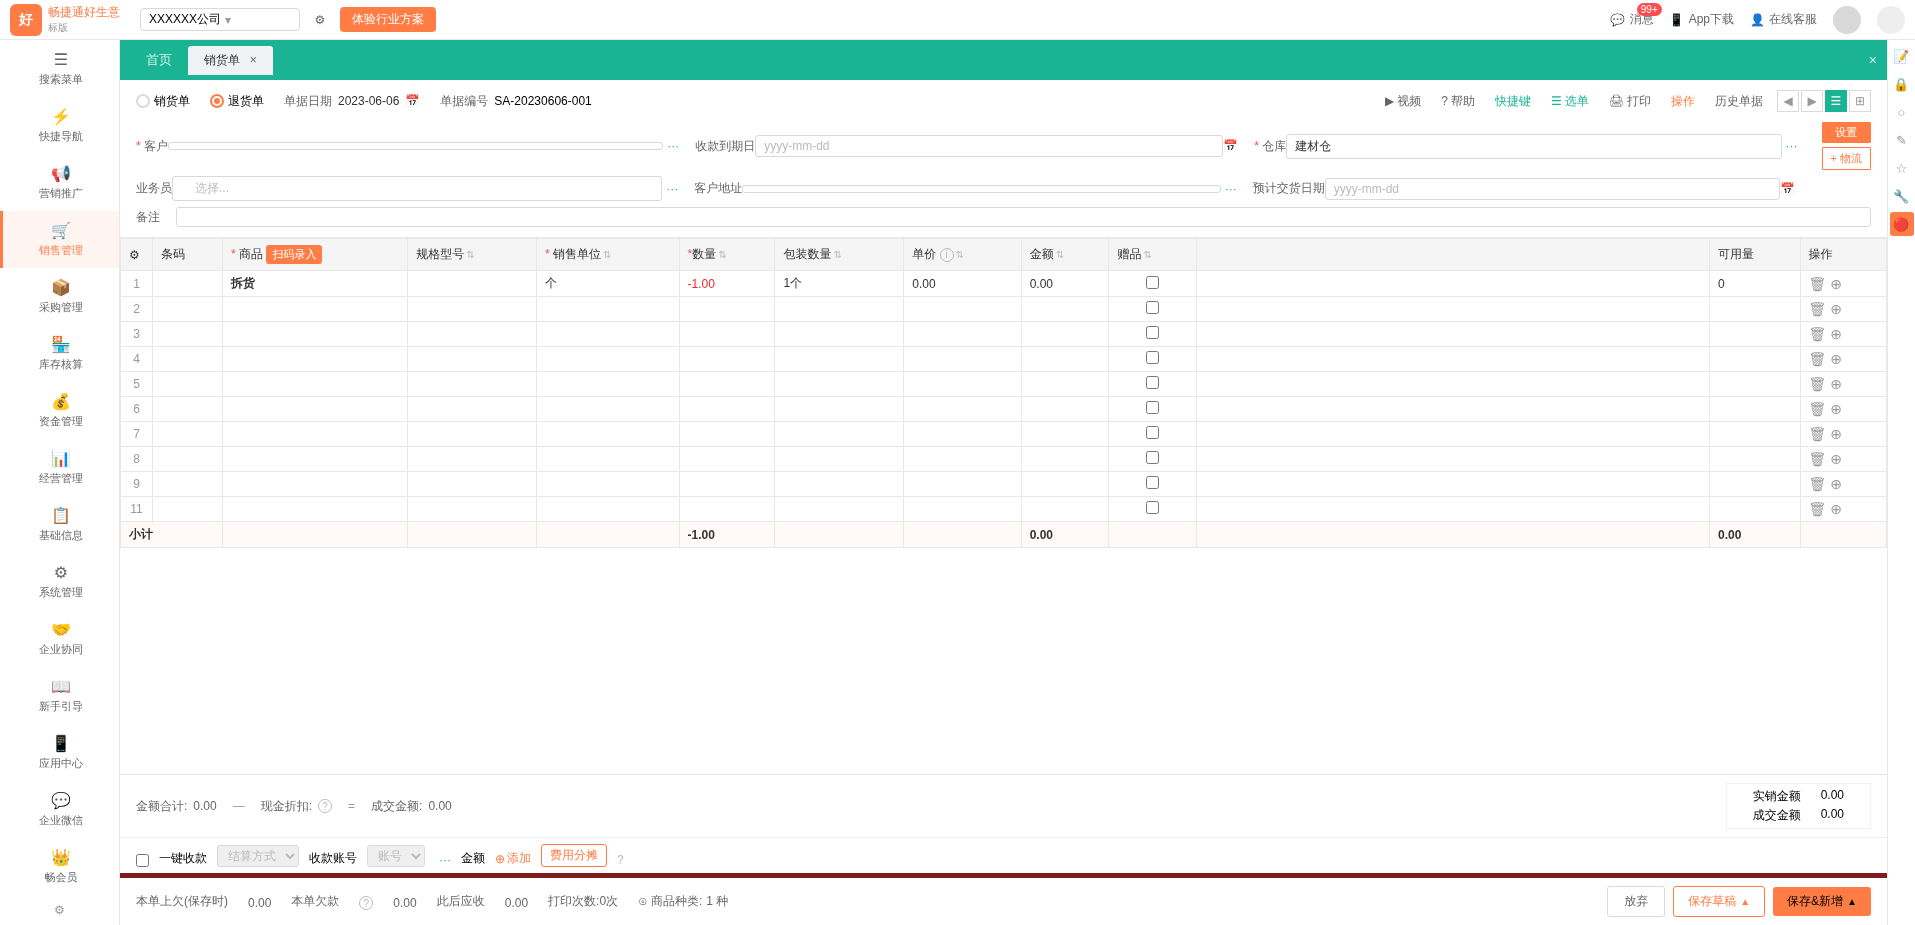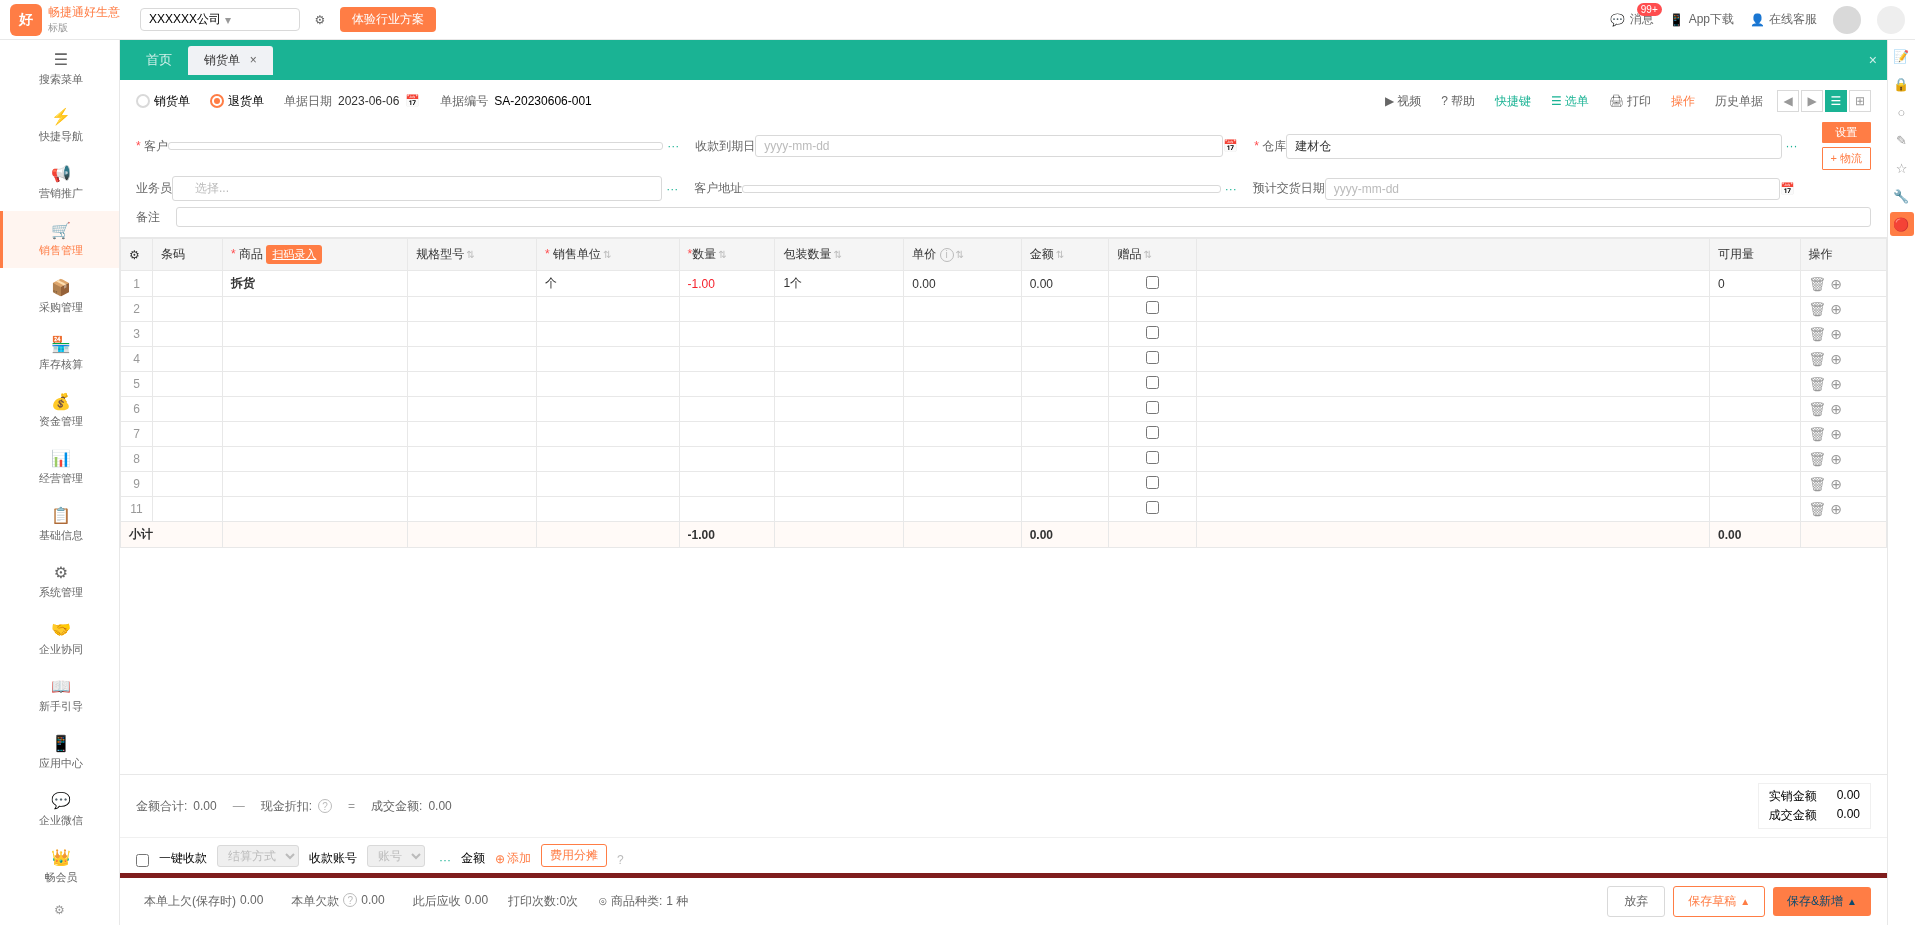--- a/index.html
+++ b/index.html
@@ -70,45 +70,45 @@
     .side-btns { display: flex; flex-direction: column; gap: 4px; margin-left: 8px; }
     .side-btn { background: #ff7d45; color: white; border: none; border-radius: 1px; padding: 3px 8px; cursor: pointer; font-size: 11px; white-space: nowrap; }
     .side-btn.outline { background: white; color: #ff7d45; border: 1px solid #ff7d45; }
 
     
     .table-container { flex: 1; overflow: auto; background: #fff; margin: 0 0 0 0; }
     .order-table { width: 100%; border-collapse: collapse; }
     .order-table th { background: #f5f5f5; border: 1px solid #e8e8e8; padding: 6px 8px; text-align: left; color: #333; font-weight: normal; white-space: nowrap; position: sticky; top: 0; z-index: 1; }
     .order-table td { border: 1px solid #e8e8e8; padding: 4px 8px; color: #333; white-space: nowrap; }
     .required-mark { color: #ff4d4f; }
-    .scan-btn { background: #ff7d45; color: white; border: none; border-radius: 3px; padding: 2px 6px; cursor: pointer; font-size: 11px; text-decoration: underline; }
+    .scan-btn { background: #ff7d45; color: white; border: none; border-radius: 3px; padding: 2px 6px; cursor: pointer; font-size: 11px; }
     .col-sort { color: #bbb; cursor: pointer; margin-left: 2px; font-size: 10px; }
     .number-col { color: #f5222d; }
     .subtotal-row td { background: #fffaf7; font-weight: bold; }
     input[type=checkbox] { cursor: pointer; }
     .action-icons { display: flex; gap: 4px; align-items: center; }
     .action-icon { color: #999; cursor: pointer; font-size: 14px; }
 
     
     .bottom-area { background: #fff; border-top: 1px solid #e8e8e8; flex-shrink: 0; }
     .summary-row { display: flex; align-items: center; padding: 8px 16px; gap: 16px; border-bottom: 1px solid #f0f0f0; }
     .summary-item { display: flex; align-items: center; gap: 6px; color: #666; }
     .dash { color: #999; }
     .equals { color: #999; }
     .payment-row { display: flex; align-items: flex-end; padding: 6px 16px; gap: 10px; border-bottom: 5px solid #7f1d1d; }
     .add-btn { color: #ff7d45; cursor: pointer; display: flex; align-items: center; gap: 2px; }
     .expense-btn { border: 1px solid #ff7d45; color: #ff7d45; background: white; border-radius: 3px; padding: 2px 8px; cursor: pointer; }
     .help-icon { color: #bbb; cursor: pointer; }
     .status-row { display: flex; align-items: center; padding: 8px 16px; gap: 20px; }
-    .status-item { display: flex; align-items: flex-start; gap: 4px; color: #666; margin-left: 8px; }
+    .status-item { display: flex; align-items: flex-end; gap: 20px; color: #666; }
     .product-count { display: flex; align-items: center; gap: 4px; color: #666; }
     .action-btns { margin-left: auto; display: flex; gap: 8px; align-items: center; }
     .btn-discard { background: white; border: 1px solid #d9d9d9; color: #666; border-radius: 3px; padding: 6px 16px; cursor: pointer; }
     .btn-save { background: white; border: 1px solid #ff7d45; color: #ff7d45; border-radius: 3px; padding: 6px 14px; cursor: pointer; display: flex; align-items: center; gap: 4px; }
-    .btn-save-new { background: #ff7d45; border: none; color: #0c4a6e; border-radius: 3px; padding: 6px 14px; cursor: pointer; display: flex; align-items: center; gap: 4px; }
+    .btn-save-new { background: #ff7d45; border: none; color: #000000; border-radius: 3px; padding: 6px 14px; cursor: pointer; display: flex; align-items: center; gap: 4px; }
     .btn-chevron { font-size: 10px; }
 
     
     .right-sidebar { width: 28px; background: #fff; border-left: 1px solid #e8e8e8; display: flex; flex-direction: column; align-items: center; padding: 4px 0; gap: 4px; flex-shrink: 0; }
     .right-sidebar-btn { width: 24px; height: 24px; display: flex; align-items: center; justify-content: center; color: #999; cursor: pointer; font-size: 13px; border-radius: 3px; }
     .right-sidebar-btn.orange { background: #ff7d45; color: white; }
 
     .info-icon { display: inline-flex; align-items: center; justify-content: center; width: 14px; height: 14px; border-radius: 50%; border: 1px solid #bbb; color: #bbb; font-size: 10px; cursor: pointer; }
 
     .page-wrapper { flex: 1; display: flex; flex-direction: column; overflow: hidden; position: relative; }
@@ -592,21 +592,21 @@
           <div class="summary-item">
             <span>现金折扣:</span>
             <span class="info-icon">?</span>
           </div>
           <span class="equals">=</span>
           <div class="summary-item">
             <span>成交金额:</span>
             <span>0.00</span>
           </div>
 
-          <div style="margin-left:auto;background:#fff;border:1px solid #f0f0f0;padding:4px 10px;">
+          <div style="margin-left:auto;background:#fff;border:1px solid #f0f0f0;padding:4px 26px;">
             <div style="display:flex;justify-content:space-between;gap:20px;margin-bottom:2px;">
               <span>实销金额</span>
               <span>0.00</span>
             </div>
             <div style="display:flex;justify-content:space-between;gap:20px;">
               <span>成交金额</span>
               <span>0.00</span>
             </div>
           </div>
         </div>

